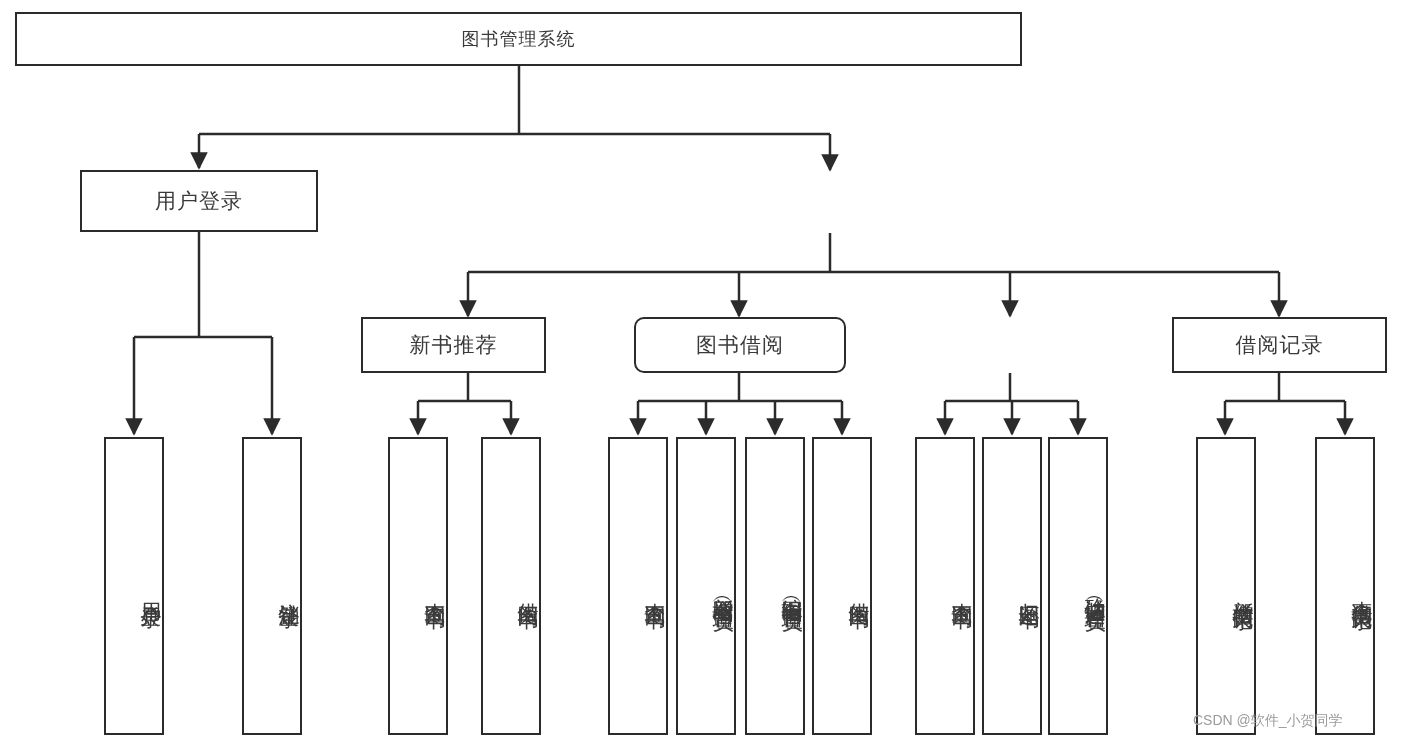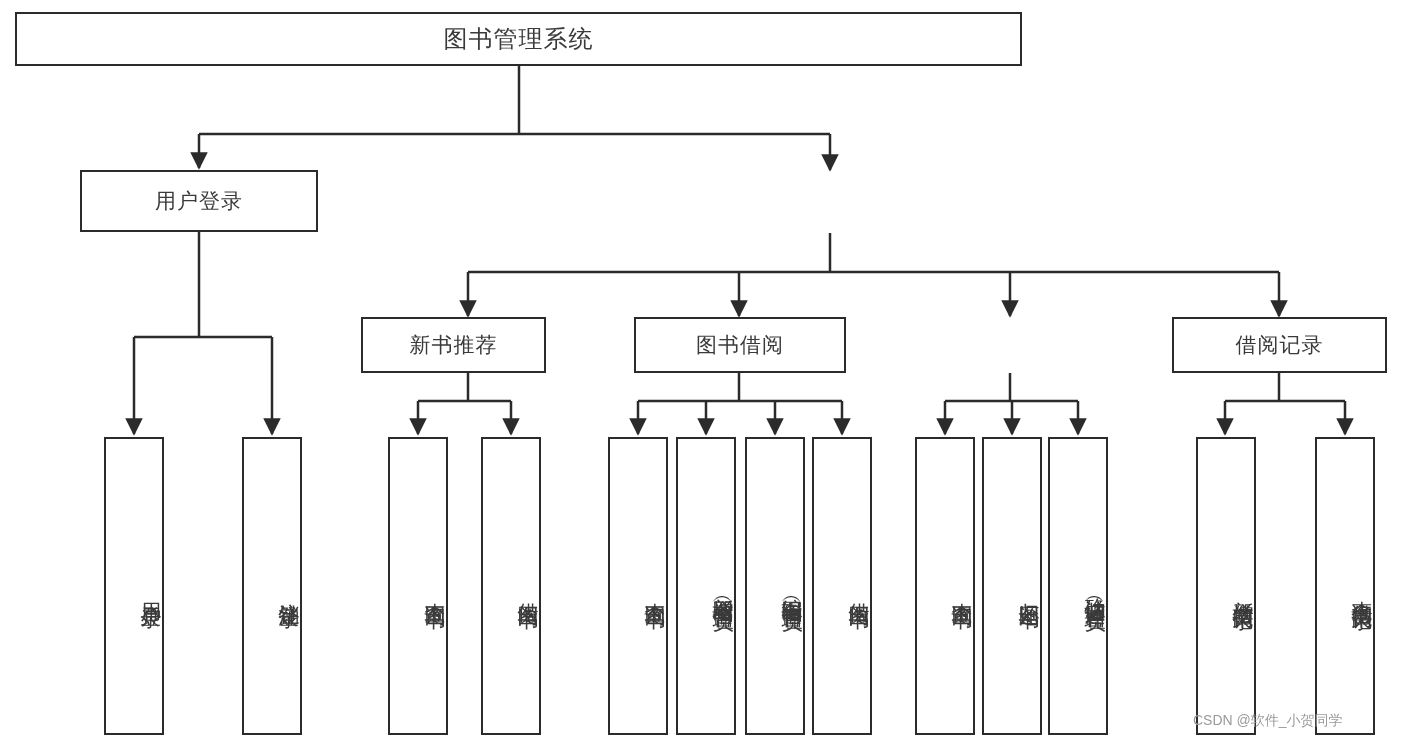--- a/index.html
+++ b/index.html
@@ -23,21 +23,21 @@
     display: flex;
     align-items: center;
     justify-content: center;
     color: #3a3a3a;
   }
   .node.horiz {
     font-size: 21px;
     letter-spacing: 1px;
   }
   .node.root {
-    font-size: 24px;
+    font-size: 18px;
     align-items: center;
   }
   .node.vert {
     writing-mode: vertical-rl;
     text-orientation: upright;
     align-items: flex-start;
     justify-content: center;
     padding-top: 8px;
     font-size: 21px;
     line-height: 1.08;
@@ -125,21 +125,21 @@
     <span>图书管理系统</span>
   </div>
 
   <div class="node horiz" style="left:80px; top:170px; width:238px; height:62px;">
     <span>用户登录</span>
   </div>
 
   <div class="node horiz" style="left:361px; top:317px; width:185px; height:56px;text-align:right;">
     <span>新书推荐</span>
   </div>
-  <div class="node horiz" style="left:634px; top:317px; width:212px; height:56px;">
+  <div class="node horiz" style="left:634px; top:317px; width:212px; height:56px;border-radius:10px;">
     <span>图书借阅</span>
   </div>
   <div class="node horiz" style="left:1172px; top:317px; width:215px; height:56px;">
     <span>借阅记录</span>
   </div>
 
   <div class="node vert" style="left:104px; top:437px; width:60px; height:298px;">
     <span class="vlabel">用户登录</span>
   </div>
   <div class="node vert" style="left:242px; top:437px; width:60px; height:298px;">

